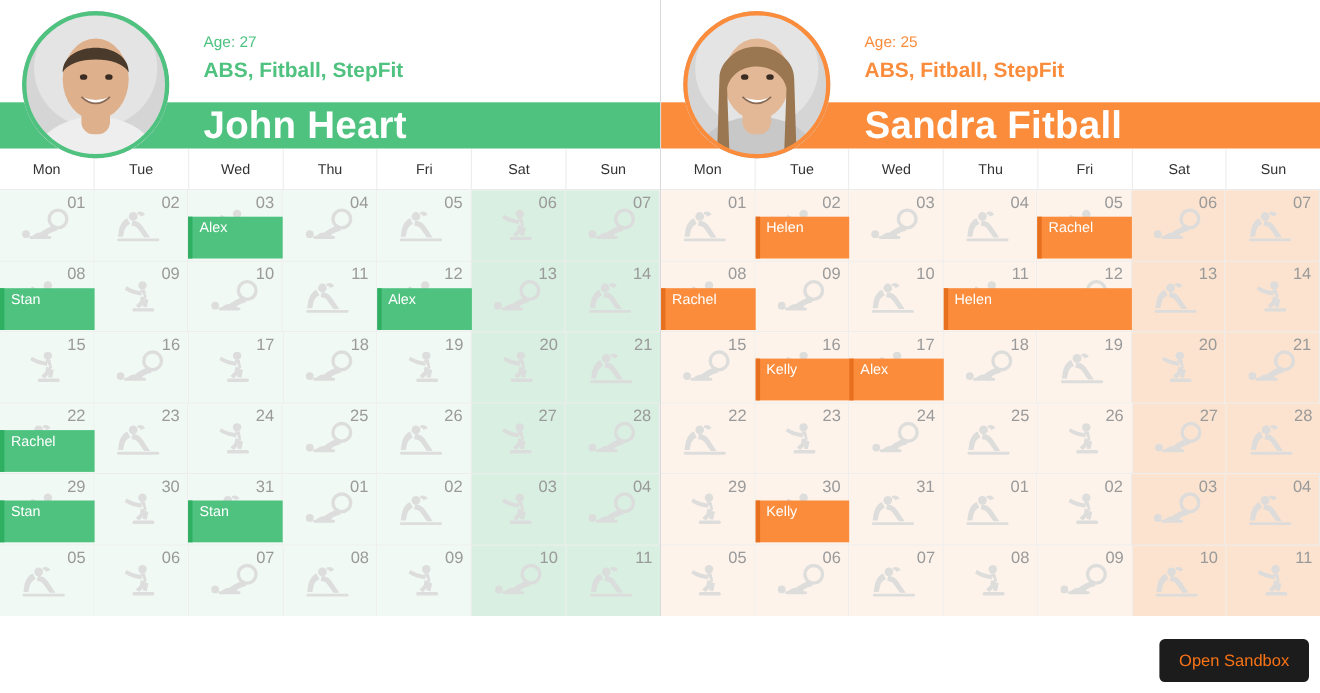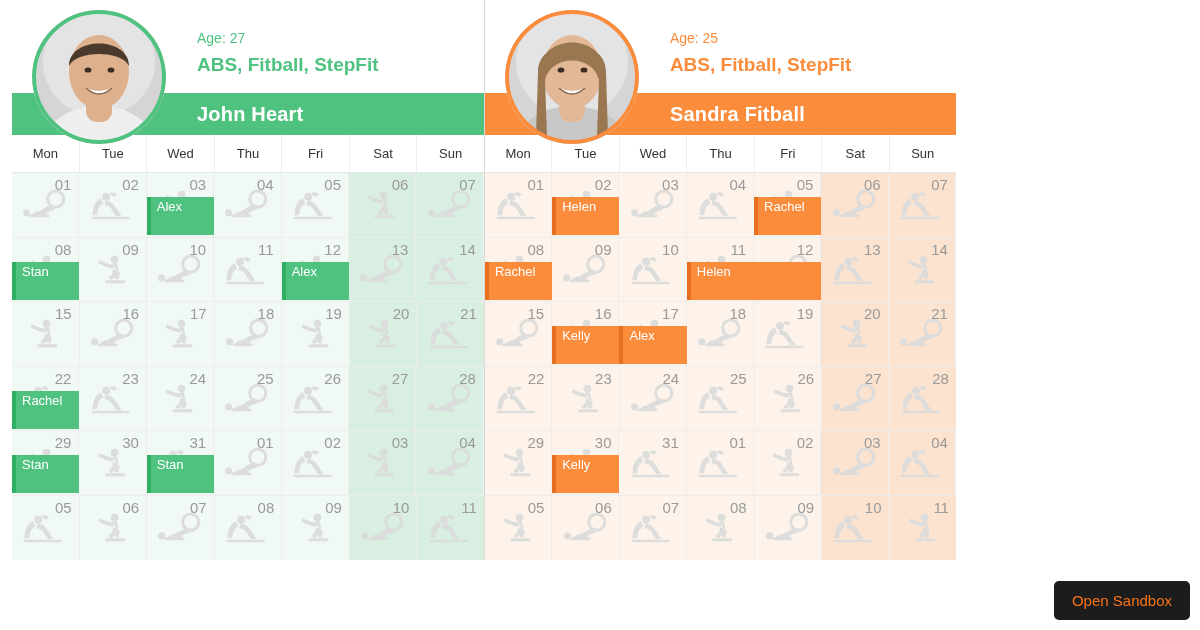--- a/index.html
+++ b/index.html
@@ -58,21 +58,21 @@
   .view-tab {
     width: 111px; height: 70px;
     background: #ffffff;
     border-left: 1px solid #e0e0e0;
     display: flex; align-items: center; justify-content: center;
     font-size: 15px; color: #333;
     cursor: pointer;
   }
 
   
-  .panels { display: flex; width: 956px; height: 560px; padding-left: 12px; }
+  .panels { display: flex; width: 1200px; height: 560px; }
   .panel { width: 600px; height: 560px; position: relative; overflow: hidden; }
   .panel.right { border-left: 1px solid #d9d9d9; }
 
   
   .person-header { height: 135px; position: relative; background: #ffffff; }
   .avatar {
     position: absolute;
     left: 20px; top: 10px;
     width: 134px; height: 134px;
     border-radius: 50%;
@@ -97,21 +97,21 @@
   .name-bar {
     position: absolute;
     left: 0; right: 0; bottom: 0;
     height: 42px;
     background: var(--accent);
     display: flex; align-items: center;
   }
   .name-bar .name {
     margin-left: 185px;
     color: #ffffff;
-    font-size: 20px;
+    font-size: 35px;
     font-weight: bold;
     letter-spacing: .2px;
   }
 
   
   .dow-row { display: flex; height: 38px; background:#fff; border-bottom: 1px solid #e6e6e6; }
   .dow {
     flex: 1 1 0; min-width: 0;
     display: flex; align-items: center; justify-content: center;
     font-size: 13px; color: #333;

